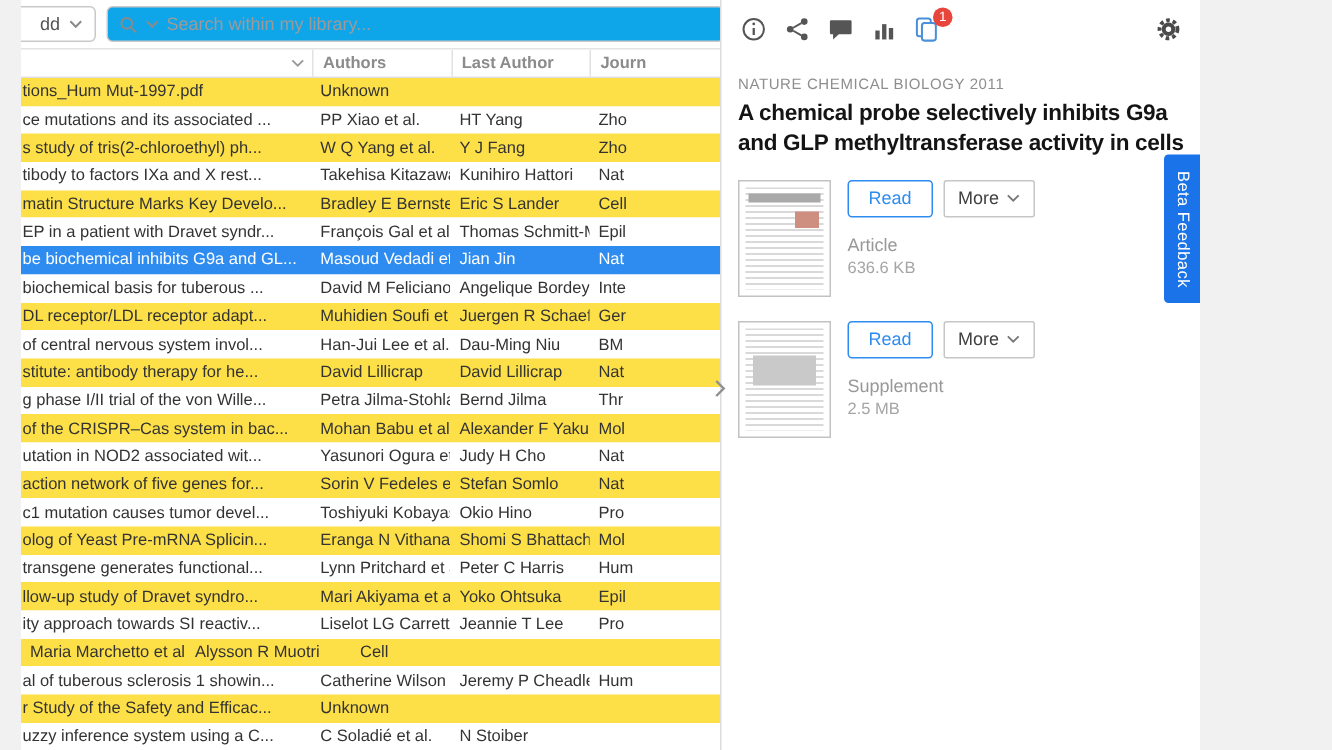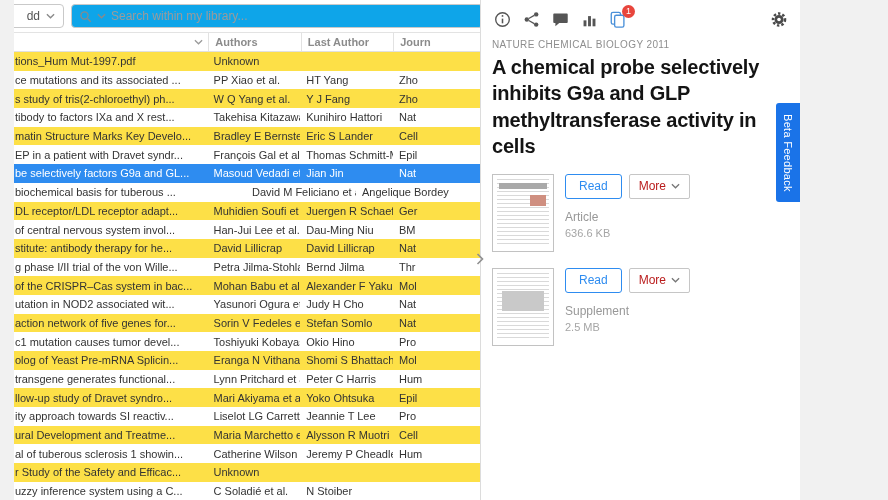--- a/index.html
+++ b/index.html
@@ -39,33 +39,33 @@
   .c-last{width:110px;padding-left:6px;}
   .c-journal{width:120px;padding-left:6px;}
 
   
   .detail-pane{position:absolute;left:480px;top:0;width:320px;height:500px;background:#fff;border-left:1px solid #dcdcdc;z-index:2;}
   .detail-toolbar{display:flex;align-items:center;gap:11px;padding:9px 12px 4px 12px;height:34px;}
   .tool-btn{width:18px;height:18px;position:relative;display:flex;align-items:center;justify-content:center;cursor:pointer;}
   .settings{margin-left:auto;}
   .badge{position:absolute;top:-6px;right:-8px;min-width:13px;height:13px;border-radius:7px;background:var(--badge);color:#fff;
     font-size:9px;display:flex;align-items:center;justify-content:center;padding:0 3px;}
-  .journal-header{padding:5px 12px 3px 11px;font-size:10px;letter-spacing:.4px;color:#8e8e8e;}
-  .paper-title{padding:1px 6px 10px 11px;font-size:20px;font-weight:700;letter-spacing:-.2px;color:#141414;line-height:1.32;}
+  .journal-header{padding:5px 12px 3px 11px;font-size:10px;letter-spacing:.4px;color:#8e8e8e;margin-top:12px;}
+  .paper-title{padding:1px 6px 10px 11px;font-size:15px;font-weight:700;letter-spacing:-.2px;color:#141414;line-height:1.32;}
 
   .file-item{display:flex;gap:11px;padding:4px 12px 12px 11px;}
   .thumb{width:62px;height:78px;border:1px solid #c2c2c2;background:#fff;padding:4px;flex:0 0 auto;cursor:pointer;}
   .page{width:100%;height:100%;position:relative;background:repeating-linear-gradient(to bottom,#d9d9d9 0 1px,#fff 1px 4px);}
   .page.p1::before{content:"";position:absolute;top:4px;left:2px;right:2px;height:6px;background:#a9a9a9;}
   .page.p1::after{content:"";position:absolute;top:16px;right:3px;width:16px;height:11px;background:#cf8f80;}
   .page.p2::before{content:"";position:absolute;top:18px;left:5px;right:5px;height:20px;background:#c9c9c9;}
   .btn-row{display:flex;gap:7px;}
   .read-btn{height:25px;padding:0 13px;border:1px solid var(--accent);border-radius:3px;background:#fff;color:var(--accent);
     font-family:inherit;font-size:12px;cursor:pointer;}
-  .more-btn{height:25px;padding:0 9px;border:1px solid #c6c6c6;border-radius:2px;background:#fff;color:#b91c1c;
+  .more-btn{height:25px;padding:0 9px;border:1px solid #c6c6c6;border-radius:2px;background:#fff;color:#404040;
     font-family:inherit;font-size:12px;display:flex;align-items:center;gap:5px;cursor:pointer;}
   .file-kind{margin-top:11px;font-size:12px;color:#989898;}
   .file-size{margin-top:3px;font-size:11px;color:#a5a5a5;}
 
   .collapse-handle{position:absolute;left:473px;top:248px;width:14px;height:22px;z-index:3;display:flex;align-items:center;justify-content:center;cursor:pointer;}
   .beta-tab{position:absolute;right:0;top:103px;width:24px;height:99px;background:var(--beta);color:#fff;font-size:11px;
     writing-mode:vertical-rl;display:flex;align-items:center;justify-content:center;border-radius:3px 0 0 3px;letter-spacing:.3px;cursor:pointer;}
 </style>
 </head>
 <body>
@@ -140,29 +140,30 @@
     <div class="cell c-last">Eric S Lander</div>
     <div class="cell c-journal">Cell</div>
   </div>
       <div class="row">
     <div class="cell c-title">EP in a patient with Dravet syndr...</div>
     <div class="cell c-authors">François Gal et al.</div>
     <div class="cell c-last">Thomas Schmitt-Mec...</div>
     <div class="cell c-journal">Epil</div>
   </div>
       <div class="row even selected">
-    <div class="cell c-title">be selectively factors G9a and GL...</div>
+    <div class="cell c-title">be biochemical inhibits G9a and GL...</div>
     <div class="cell c-authors">Masoud Vedadi et al.</div>
     <div class="cell c-last">Jian Jin</div>
     <div class="cell c-journal">Nat</div>
   </div>
       <div class="row">
     <div class="cell c-title">biochemical basis for tuberous ...</div>
     <div class="cell c-authors">David M Feliciano et al.</div>
     <div class="cell c-last">Angelique Bordey</div>
+    <div class="cell c-journal">Inte</div>
   </div>
       <div class="row even">
     <div class="cell c-title">DL receptor/LDL receptor adapt...</div>
     <div class="cell c-authors">Muhidien Soufi et al.</div>
     <div class="cell c-last">Juergen R Schaefer</div>
     <div class="cell c-journal">Ger</div>
   </div>
       <div class="row">
     <div class="cell c-title">of central nervous system invol...</div>
     <div class="cell c-authors">Han-Jui Lee et al.</div>
@@ -223,21 +224,20 @@
     <div class="cell c-last">Yoko Ohtsuka</div>
     <div class="cell c-journal">Epil</div>
   </div>
       <div class="row">
     <div class="cell c-title">ity approach towards SI reactiv...</div>
     <div class="cell c-authors">Liselot LG Carrette ...</div>
     <div class="cell c-last">Jeannie T Lee</div>
     <div class="cell c-journal">Pro</div>
   </div>
       <div class="row even">
-    <div class="cell c-title">ural Development and Treatme...</div>
     <div class="cell c-authors">Maria Marchetto et al.</div>
     <div class="cell c-last">Alysson R Muotri</div>
     <div class="cell c-journal">Cell</div>
   </div>
       <div class="row">
     <div class="cell c-title">al of tuberous sclerosis 1 showin...</div>
     <div class="cell c-authors">Catherine Wilson et al.</div>
     <div class="cell c-last">Jeremy P Cheadle</div>
     <div class="cell c-journal">Hum</div>
   </div>

